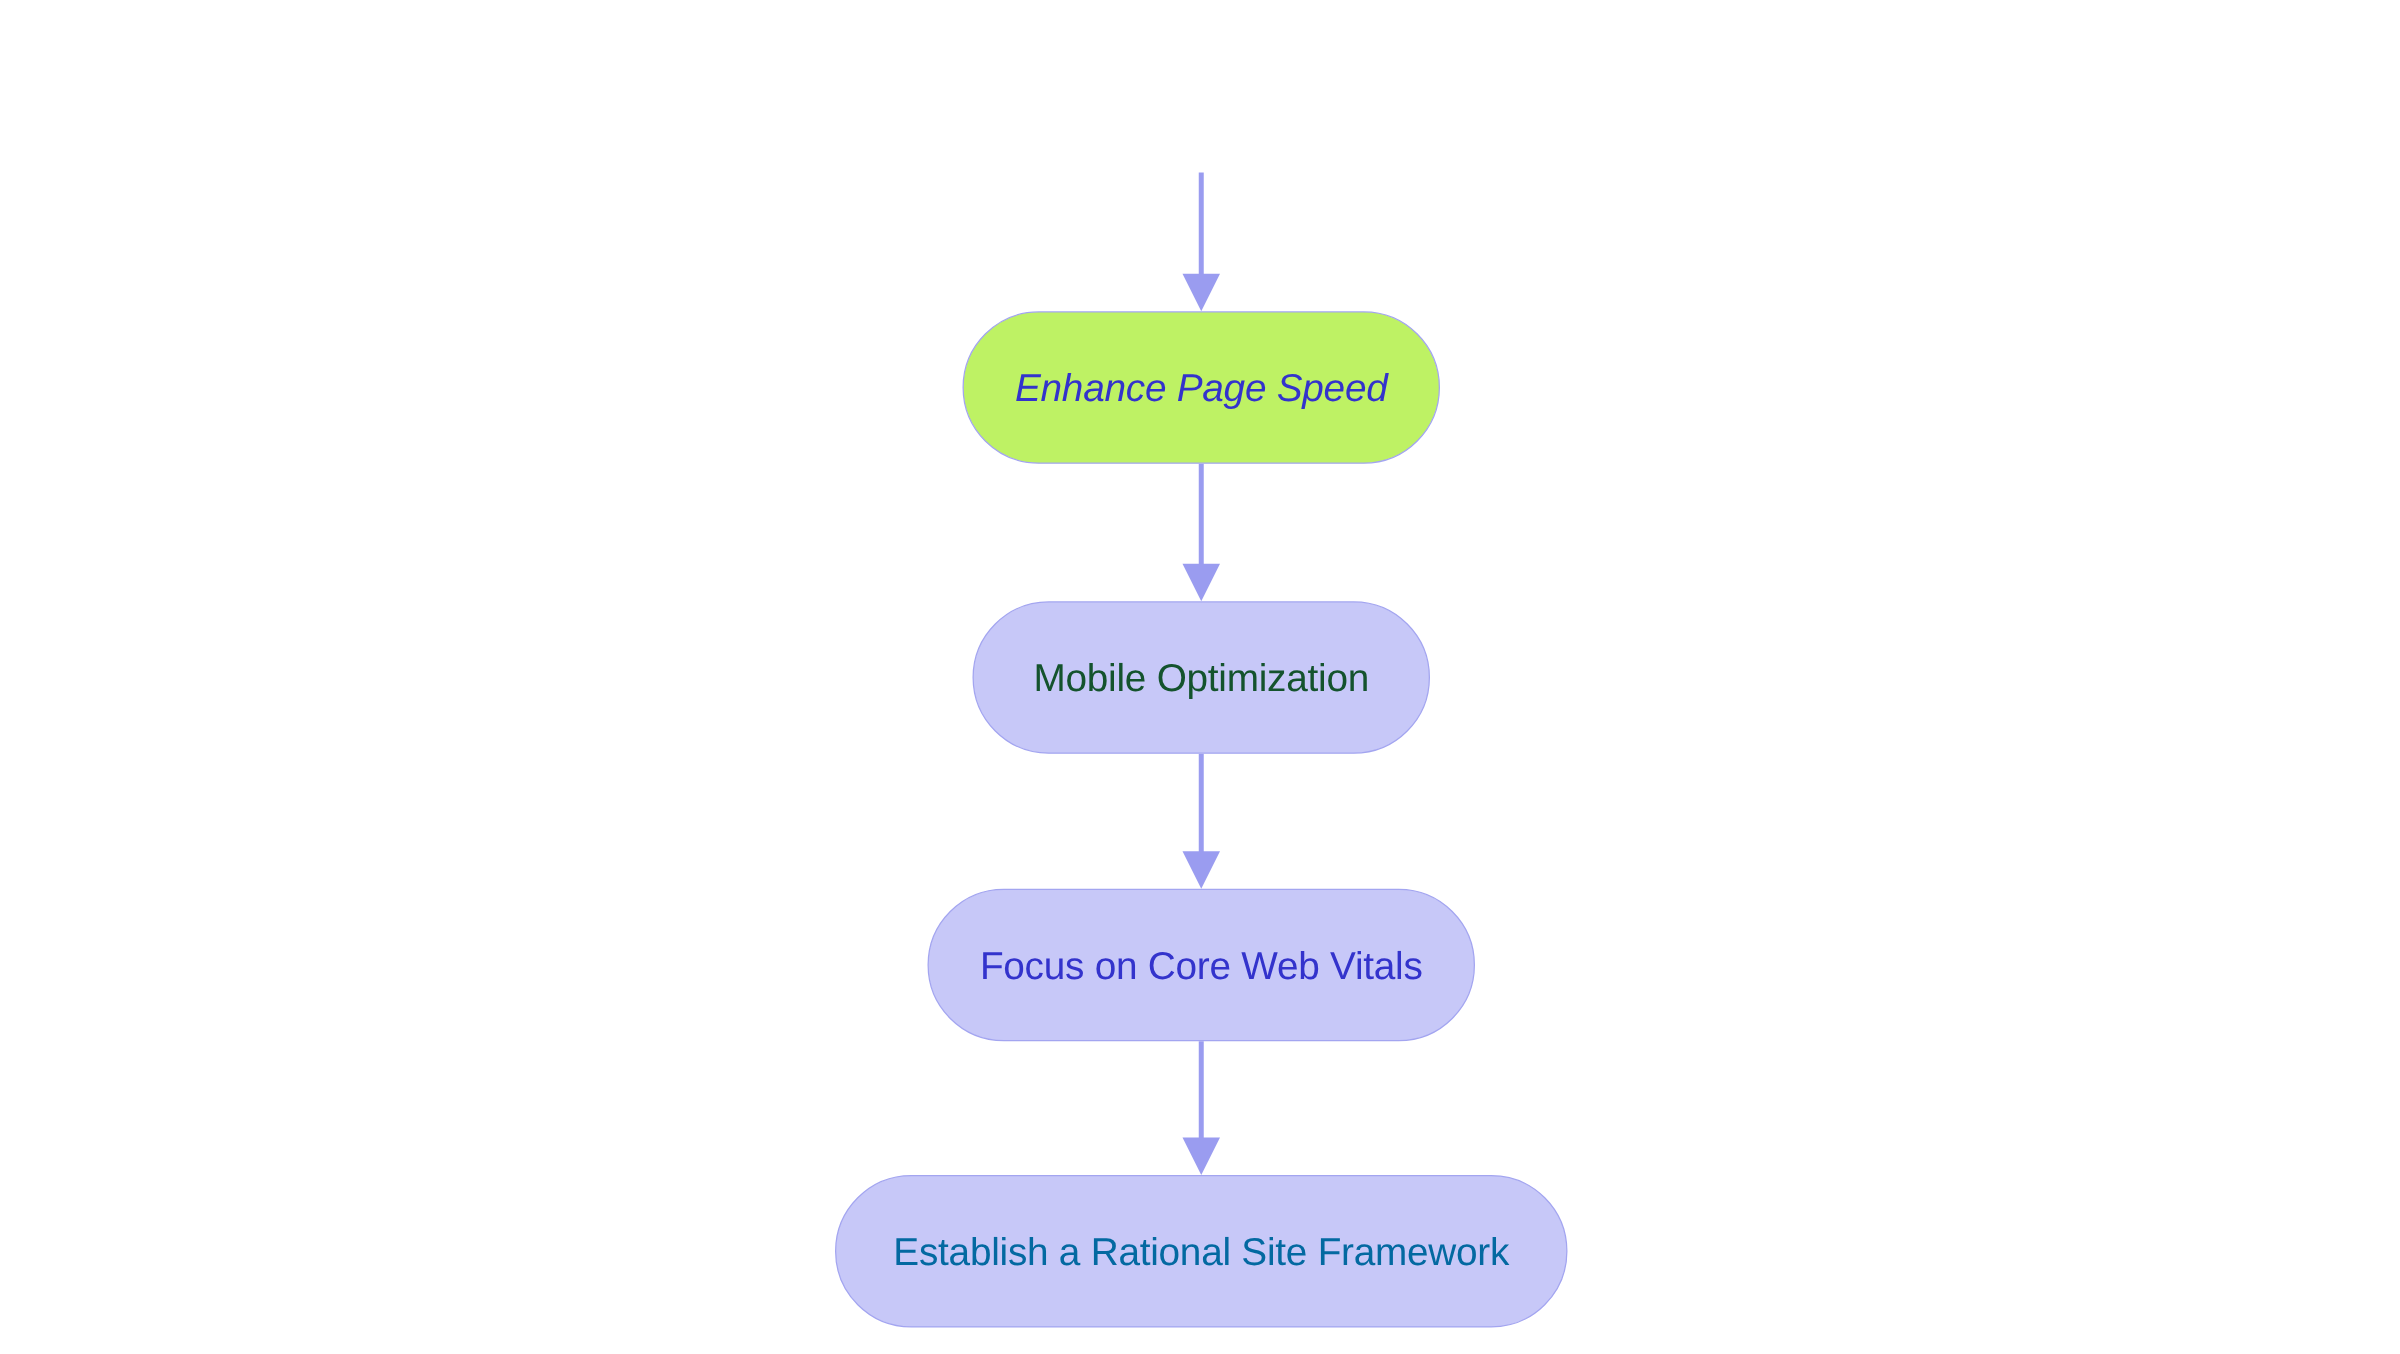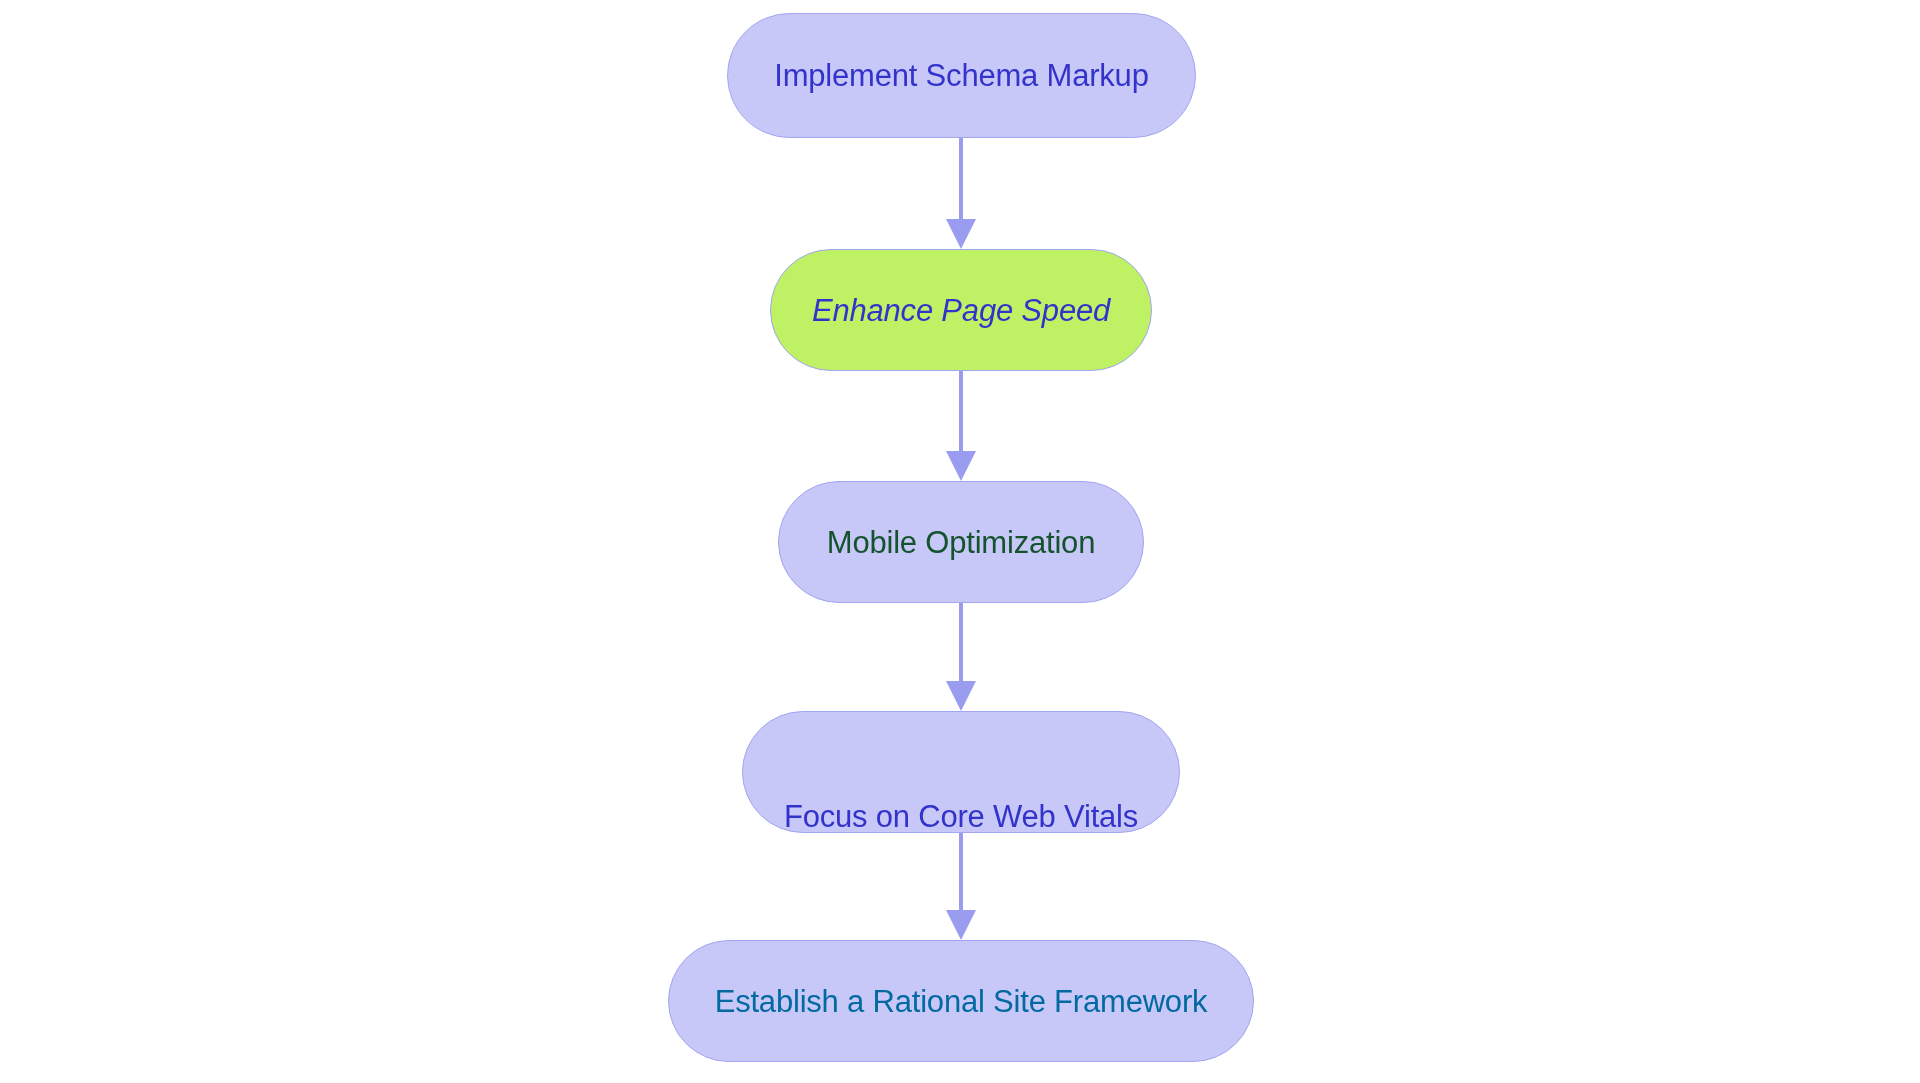--- a/index.html
+++ b/index.html
@@ -59,33 +59,30 @@
         <polygon points="946,219 976,219 961,249" fill="#9a9cf0"></polygon>
         <line x1="961" y1="371" x2="961" y2="453" stroke="#9a9cf0" stroke-width="4"></line>
         <polygon points="946,451 976,451 961,481" fill="#9a9cf0"></polygon>
         <line x1="961" y1="603" x2="961" y2="683" stroke="#9a9cf0" stroke-width="4"></line>
         <polygon points="946,681 976,681 961,711" fill="#9a9cf0"></polygon>
         <line x1="961" y1="833" x2="961" y2="912" stroke="#9a9cf0" stroke-width="4"></line>
         <polygon points="946,910 976,910 961,940" fill="#9a9cf0"></polygon>
       </g>
   </svg>
 
-  <div class="flow-node" id="fn-0" style="left: 727px; top: 13px; width: 469px; height: 125px; background: rgb(199, 200, 248); border-color: rgb(163, 165, 240);">
-    <span class="flow-node-label" style="color: rgb(51, 51, 204);">Implement Schema Markup</span>
-  </div>
 
   <div class="flow-node" id="fn-1" style="left: 770px; top: 249px; width: 382px; height: 122px; background: #bef264; border-color: rgb(163, 165, 240); font-style: italic;">
     <span class="flow-node-label" style="color: rgb(51, 51, 204);">Enhance Page Speed</span>
   </div>
 
   <div class="flow-node" id="fn-2" style="left: 778px; top: 481px; width: 366px; height: 122px; background: rgb(199, 200, 248); border-color: rgb(163, 165, 240);">
     <span class="flow-node-label" style="color: #14532d;">Mobile Optimization</span>
   </div>
 
-  <div class="flow-node" id="fn-3" style="left: 742px; top: 711px; width: 438px; height: 122px; background: rgb(199, 200, 248); border-color: rgb(163, 165, 240); align-items: flex-end;">
+  <div class="flow-node" id="fn-3" style="left: 742px; top: 711px; width: 438px; height: 122px; background: rgb(199, 200, 248); border-color: rgb(163, 165, 240);">
     <span class="flow-node-label" style="color: rgb(51, 51, 204);">Focus on Core Web Vitals</span>
   </div>
 
   <div class="flow-node" id="fn-4" style="left: 668px; top: 940px; width: 586px; height: 122px; background: rgb(199, 200, 248); border-color: rgb(163, 165, 240);">
     <span class="flow-node-label" style="color: #0369a1;">Establish a Rational Site Framework</span>
   </div>
 
 </div>
 
 </body></html>

